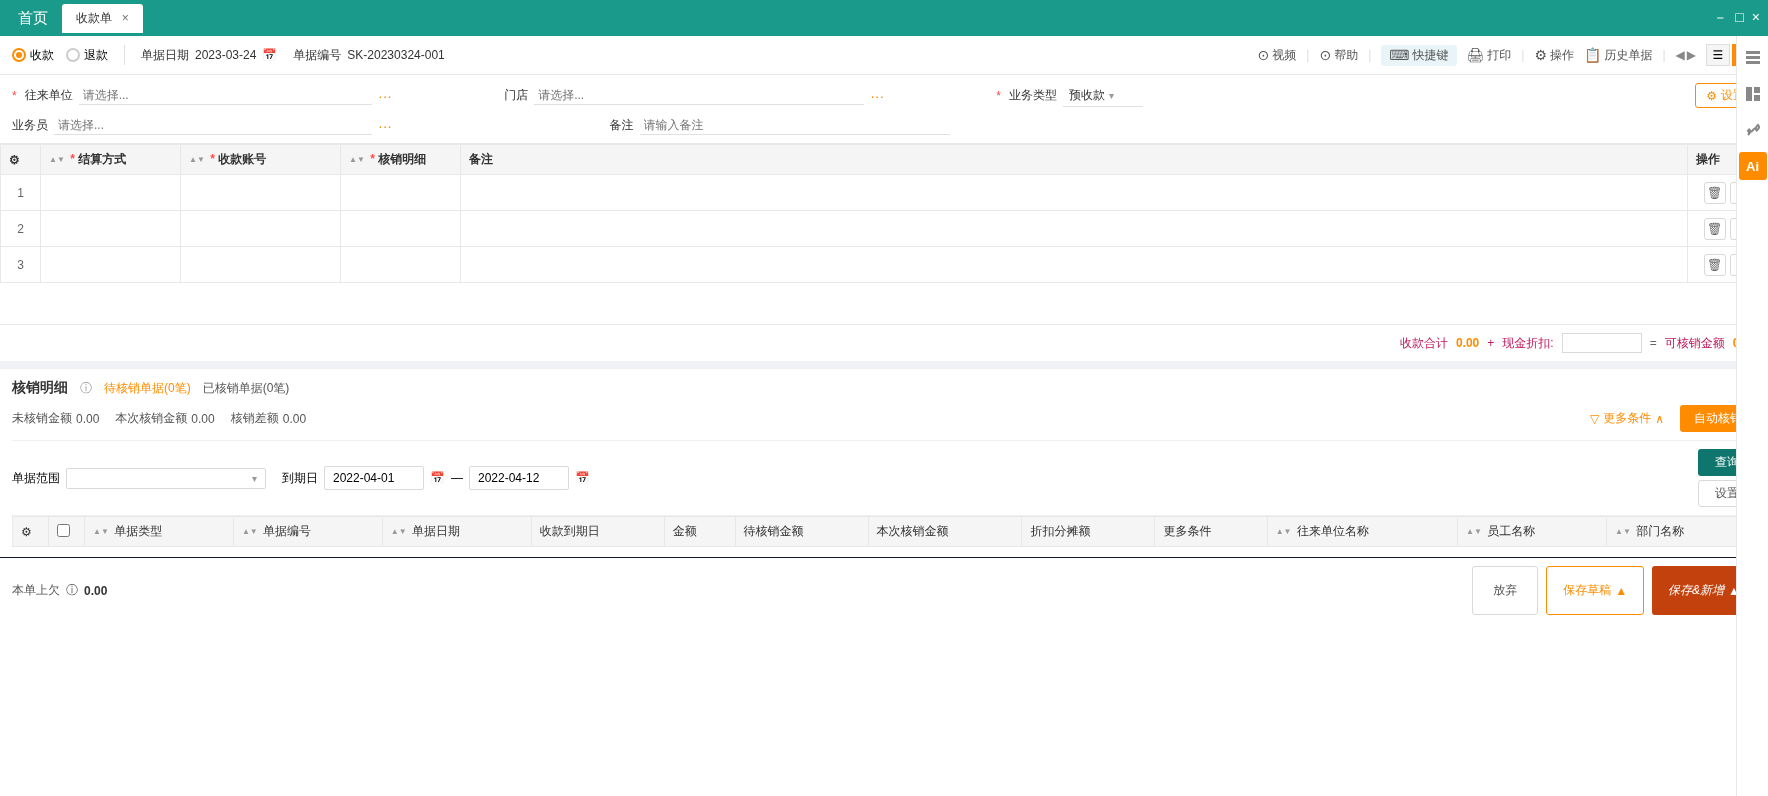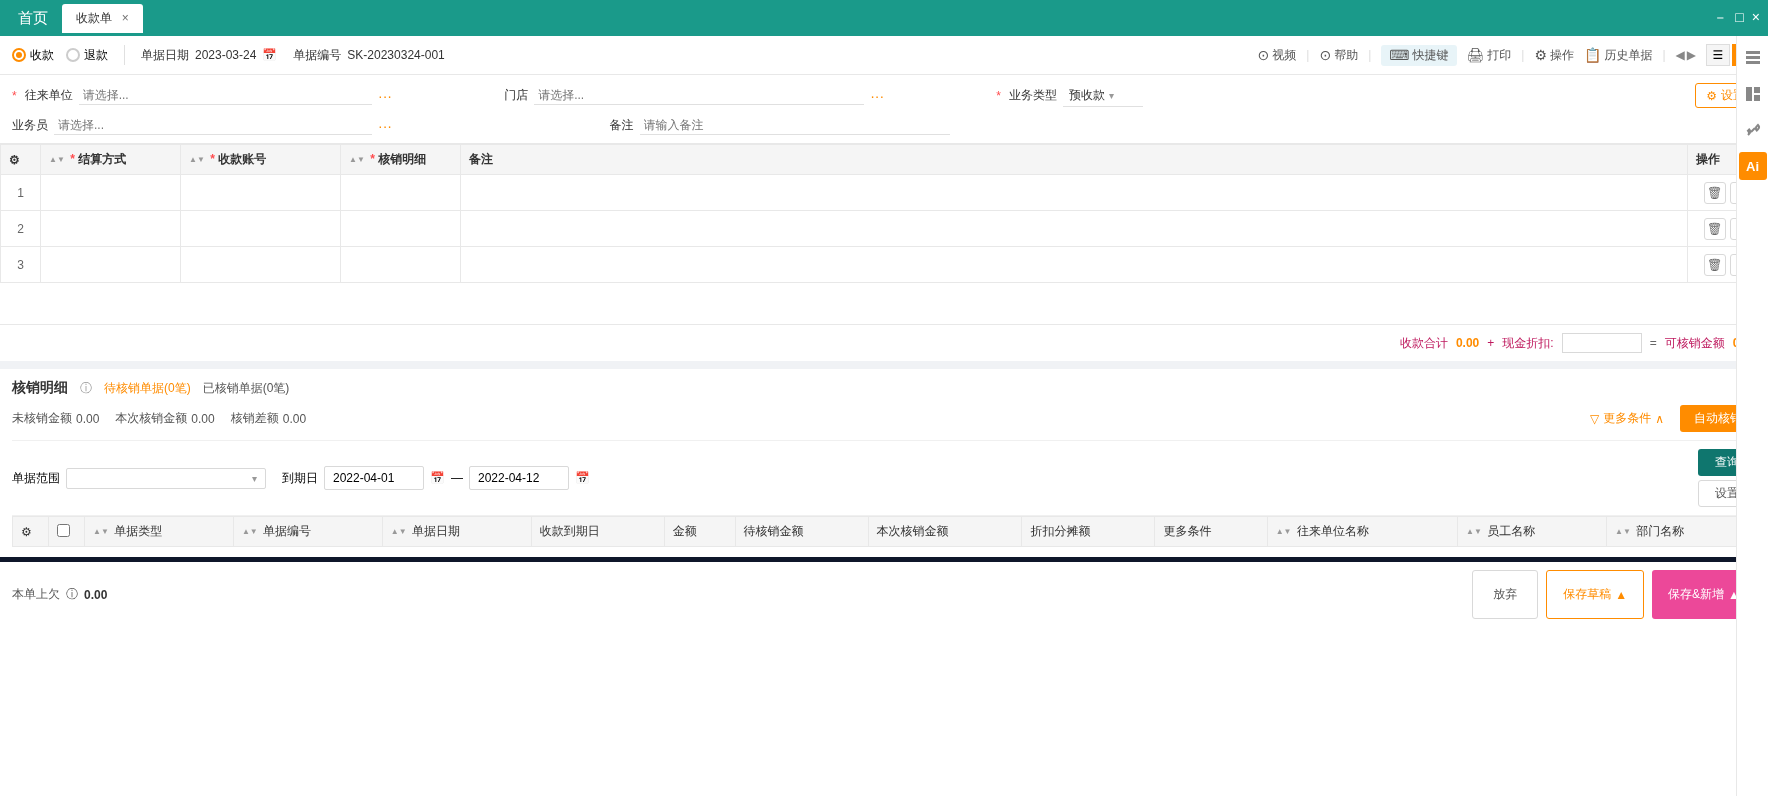--- a/index.html
+++ b/index.html
@@ -393,21 +393,21 @@
       white-space: nowrap;
       font-weight: normal;
     }
 
     
     .footer-bar {
       display: flex;
       align-items: center;
       padding: 8px 12px;
       background: #fff;
-      border-top: 5px solid #0f172a;
+      border-top: 1px solid #0f172a;
       gap: 20px;
       flex-shrink: 0;
     }
     .footer-info {
       display: flex;
       align-items: center;
       gap: 6px;
       color: #555;
     }
     .footer-value { font-weight: bold; color: #333; }
@@ -430,29 +430,30 @@
       border: 1px solid #ff8c00;
       color: #ff8c00;
       padding: 6px 16px;
       border-radius: 3px;
       cursor: pointer;
       display: flex;
       align-items: center;
       gap: 4px;
     }
     .btn-save-new {
-      background: #ec4899;
+      background: #c2410c;
       border: none;
       color: #fff;
       padding: 6px 16px;
       border-radius: 3px;
       cursor: pointer;
       display: flex;
       align-items: center;
       gap: 4px;
+      font-style: italic;
     }
 
     
     .right-sidebar {
       position: fixed;
       right: 0;
       top: 36px;
       width: 32px;
       height: calc(796px - 36px);
       background: #fff;

